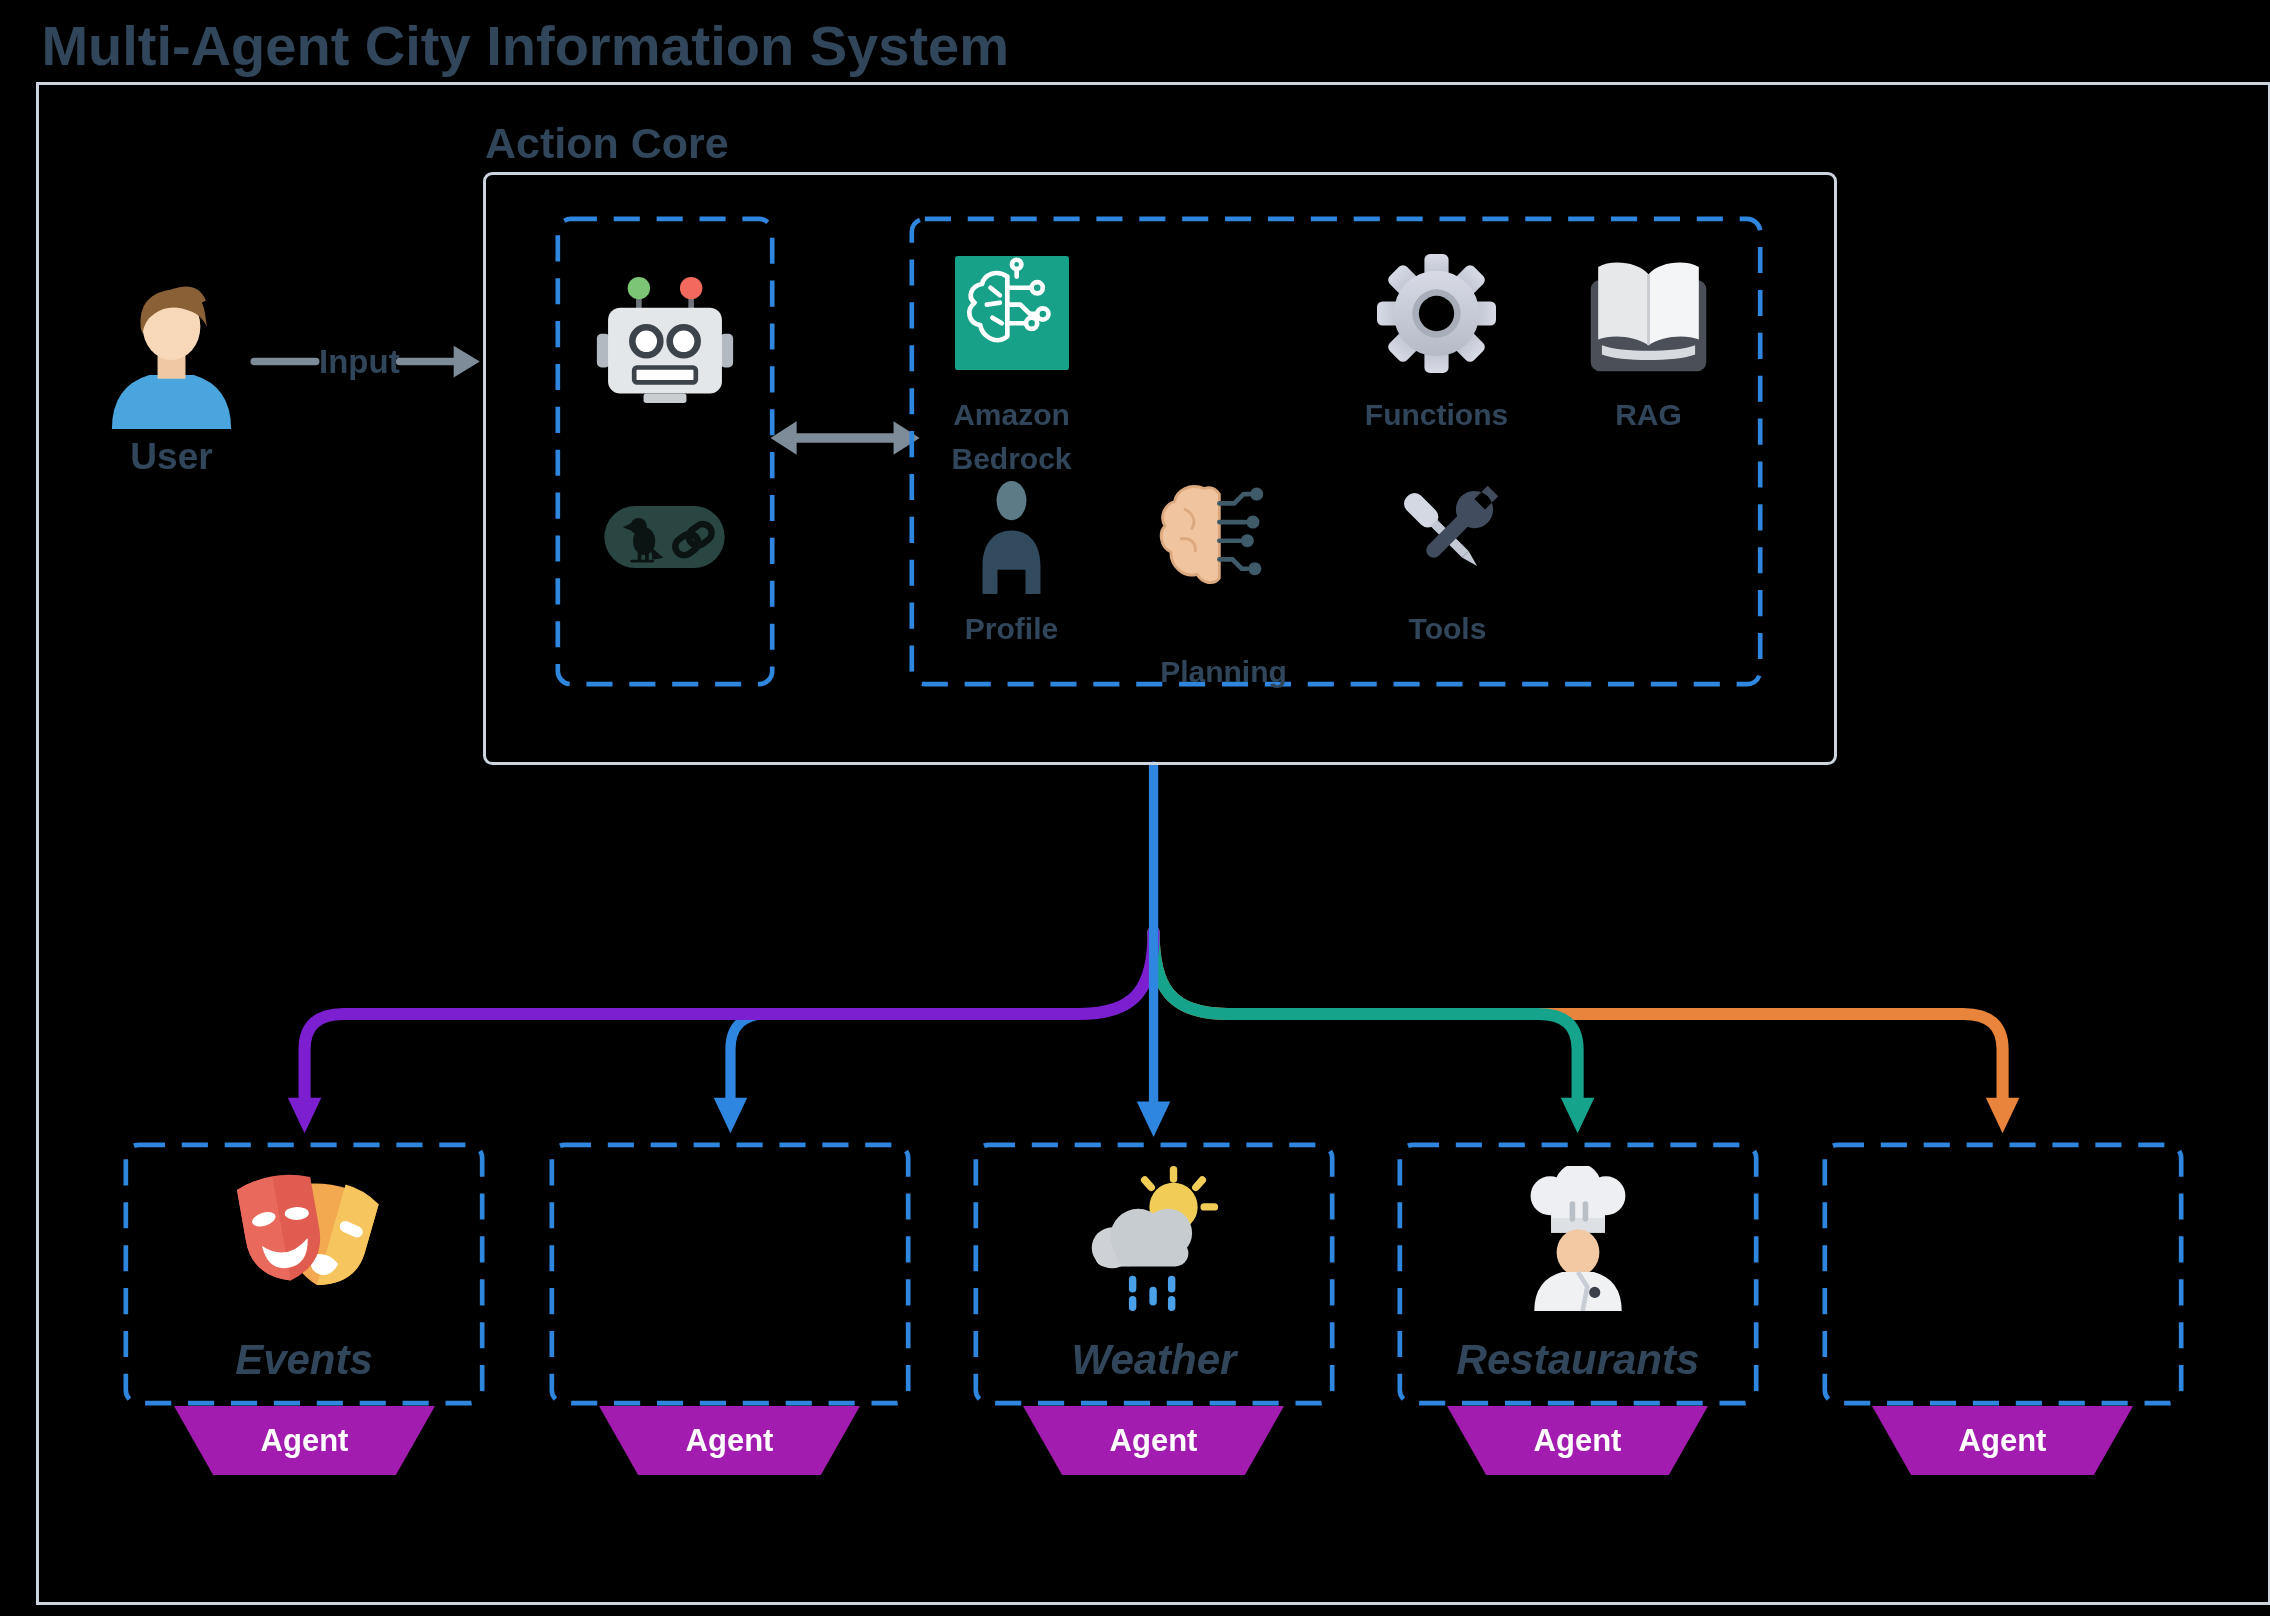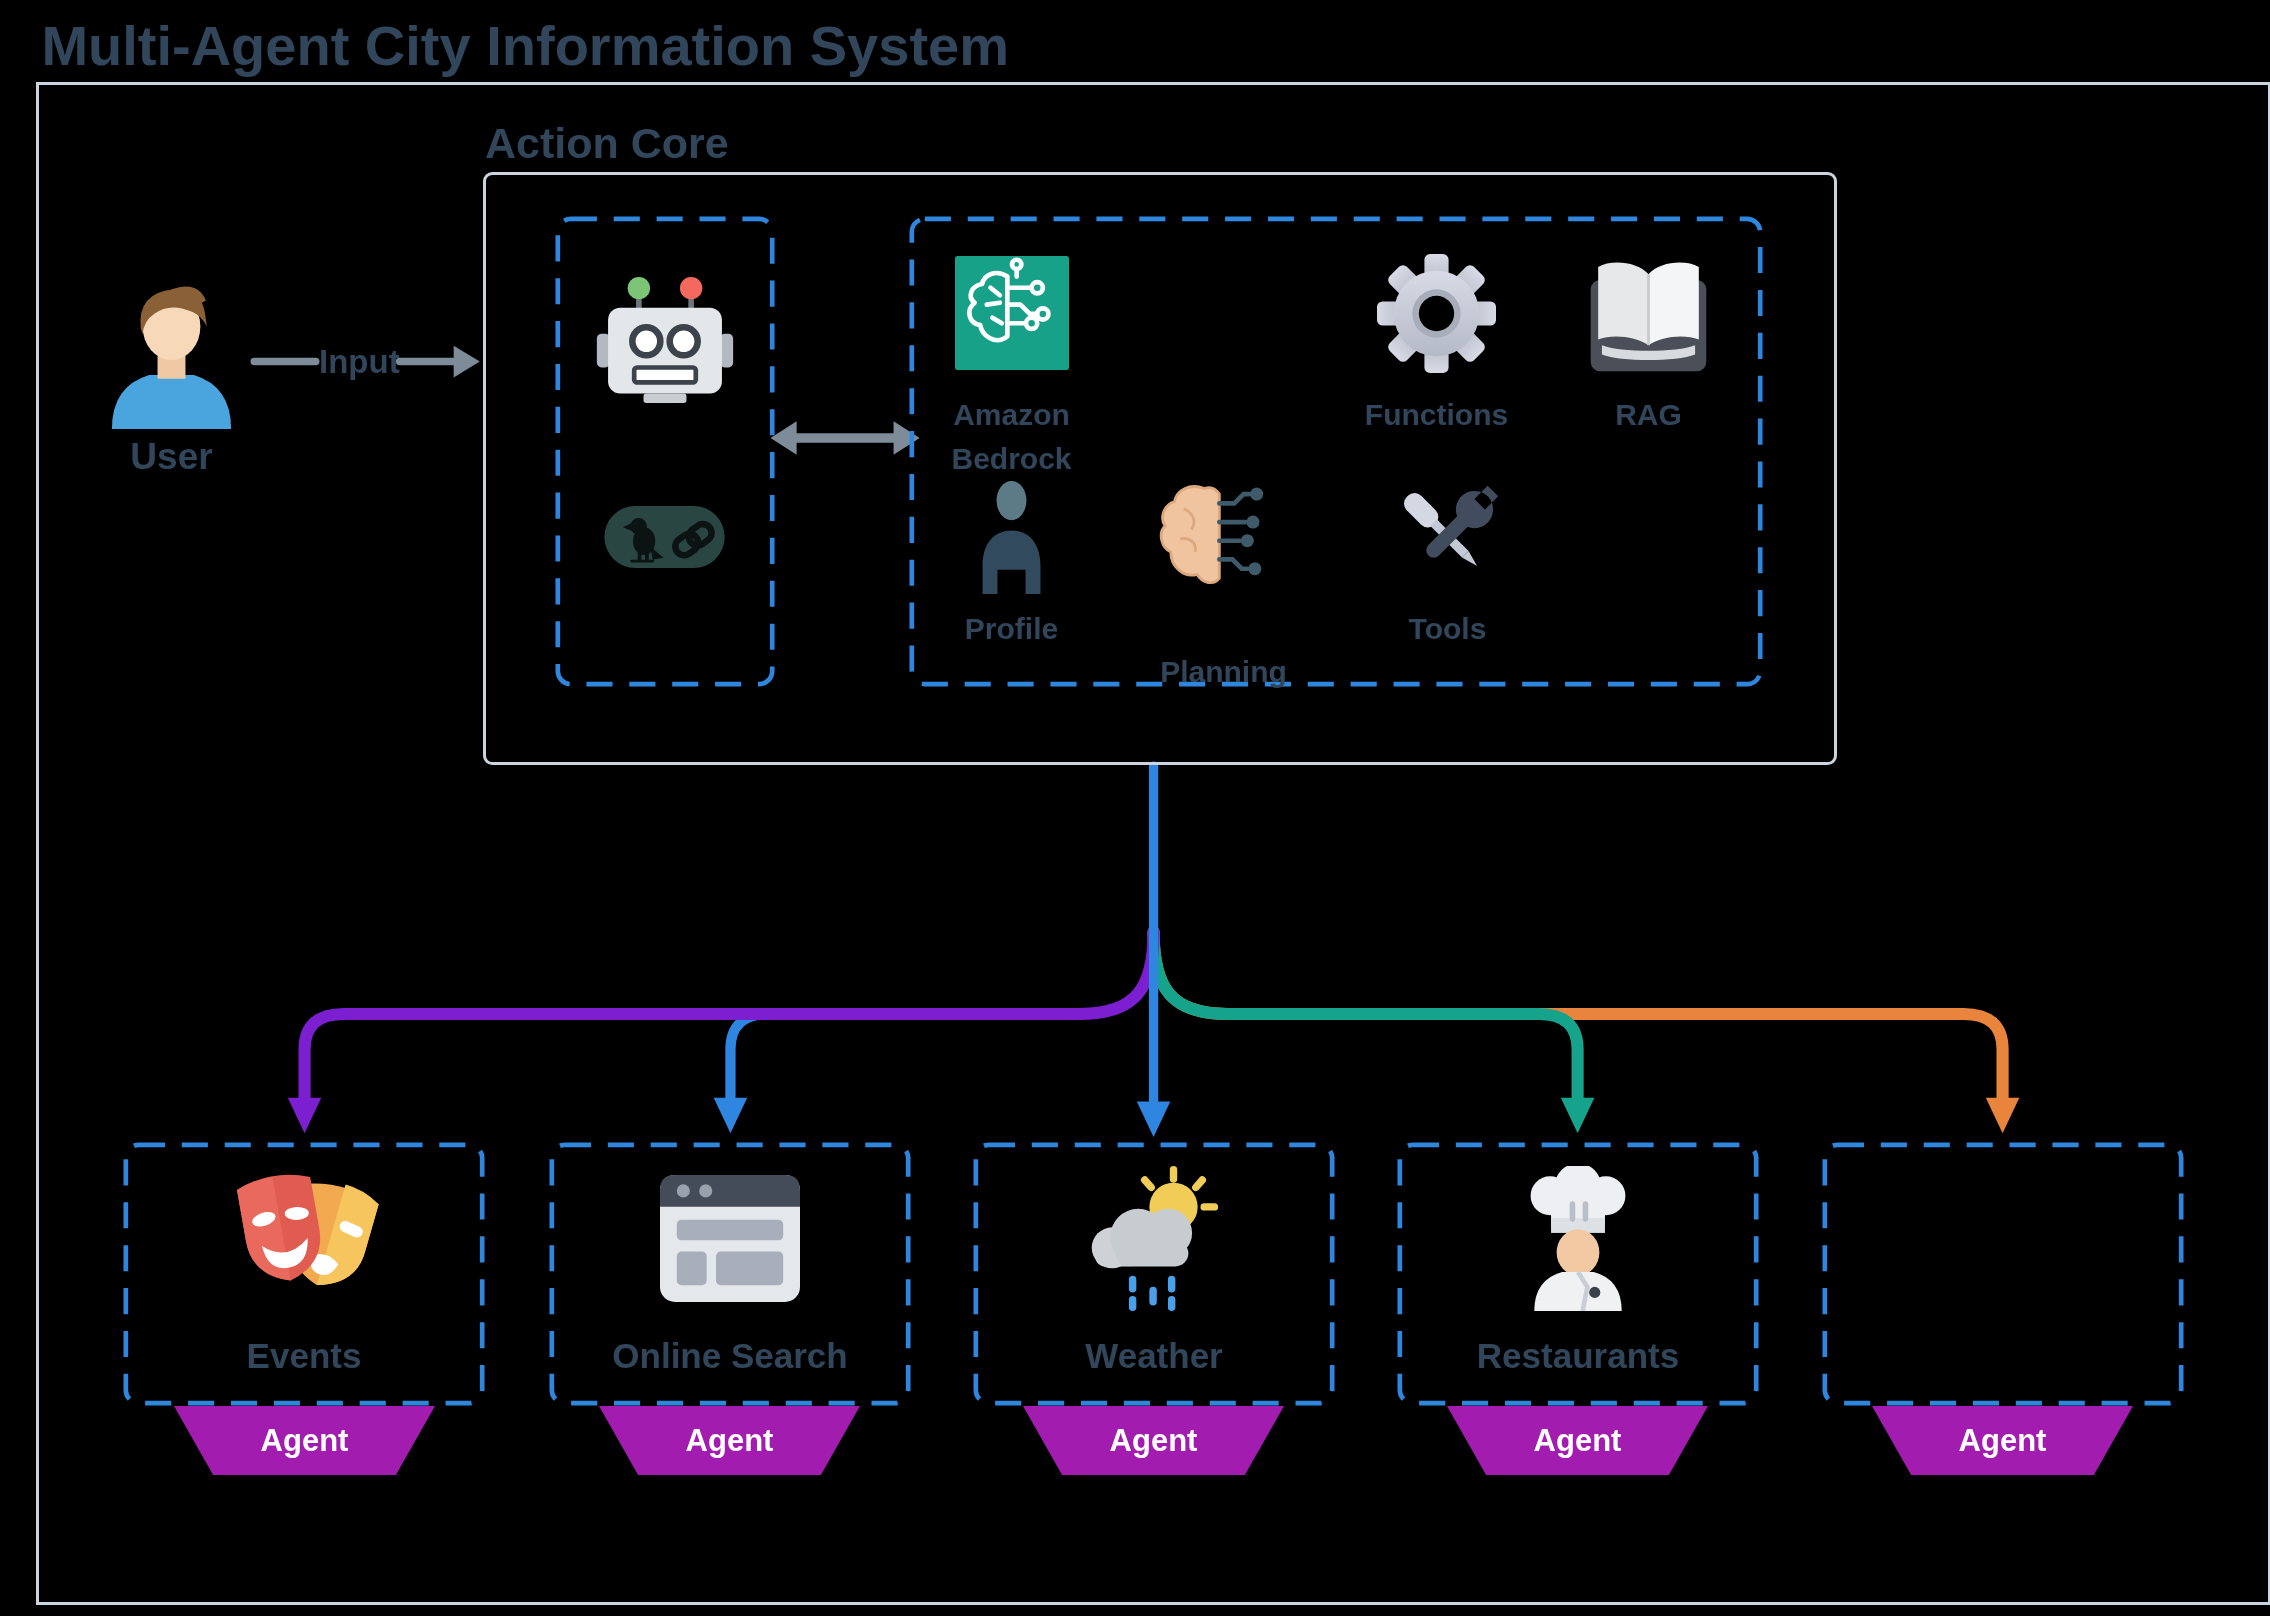--- a/index.html
+++ b/index.html
@@ -7,21 +7,21 @@
          font-family:"Liberation Sans",sans-serif;color:#31465b;margin-left:19px;}
   .abs{position:absolute;}
   .title{left:22.4px;top:13px;font-size:56px;font-weight:bold;letter-spacing:0px;white-space:nowrap;}
   .outer-box{left:17px;top:82px;width:2235px;height:1523px;border:3.7px solid #ccd5df;box-sizing:border-box;}
   .core-label{left:466px;top:119px;font-size:43px;font-weight:bold;}
   .core-box{left:464px;top:172px;width:1354px;height:593px;border:3.7px solid #ccd5df;border-radius:9.3px;box-sizing:border-box;}
   .dashed-svg{position:absolute;left:0;top:0;}
   .cell{position:absolute;display:flex;flex-direction:column;align-items:center;}
   .icon-wrap{display:flex;align-items:center;justify-content:center;}
   .mod-label{margin-top:11.2px;font-size:30px;font-weight:bold;text-align:center;line-height:1.45;max-width:168px;}
-  .agent-box-label{font-size:35px;font-weight:bold;text-align:center;}
+  .agent-box-label{font-size:42px;font-weight:bold;text-align:center;font-style:italic;}
   .badge{position:absolute;width:261px;height:69px;background:#a21caf;
          clip-path:polygon(0 0,100% 0,85% 100%,15% 100%);
          display:flex;align-items:center;justify-content:center;}
   .badge span{color:#fff;font-size:31px;font-weight:bold;}
   .user-label{font-size:37px;font-weight:bold;text-align:center;}
   .input-label{font-size:33px;font-weight:bold;text-align:center;}
 </style>
 </head>
 <body>
 
@@ -252,34 +252,20 @@
     </div>
   </div>
   <div class="badge" style="left:155px;top:1406px;">
     <span>Agent</span>
   </div>
 
   <div class="abs" style="left:530px;top:1142px;width:362px;height:264px;">
     <svg class="dashed-svg" width="362" height="264" viewBox="0 0 388 283">
       <rect x="3" y="3" width="382" height="277" rx="14" fill="none" stroke="#2e86de" stroke-width="5" stroke-dasharray="28 18"></rect>
     </svg>
-    <div class="cell" style="left:0;top:22.4px;width:362px;">
-      <div class="icon-wrap" style="height:149px;">
-        <svg width="140" height="127" viewBox="0 0 150 136">
-          <rect x="0" y="0" width="150" height="136" rx="16" fill="#e5e8eb"></rect>
-          <path d="M0 16 Q0 0 16 0 H134 Q150 0 150 16 V34 H0 Z" fill="#454c59"></path>
-          <circle cx="25" cy="17" r="7" fill="#99a1ac"></circle>
-          <circle cx="49" cy="17" r="7" fill="#99a1ac"></circle>
-          <rect x="18" y="48" width="114" height="22" rx="5" fill="#a8afbb"></rect>
-          <rect x="18" y="82" width="32" height="36" rx="5" fill="#a8afbb"></rect>
-          <rect x="60" y="82" width="72" height="36" rx="5" fill="#a8afbb"></rect>
-        </svg>
-      </div>
-      <div class="agent-box-label" style="margin-top:22.4px;">Online Search</div>
-    </div>
   </div>
   <div class="badge" style="left:580px;top:1406px;">
     <span>Agent</span>
   </div>
 
   <div class="abs" style="left:954px;top:1142px;width:362px;height:264px;">
     <svg class="dashed-svg" width="362" height="264" viewBox="0 0 388 283">
       <rect x="3" y="3" width="382" height="277" rx="14" fill="none" stroke="#2e86de" stroke-width="5" stroke-dasharray="28 18"></rect>
     </svg>
     <div class="cell" style="left:0;top:22.4px;width:362px;">

